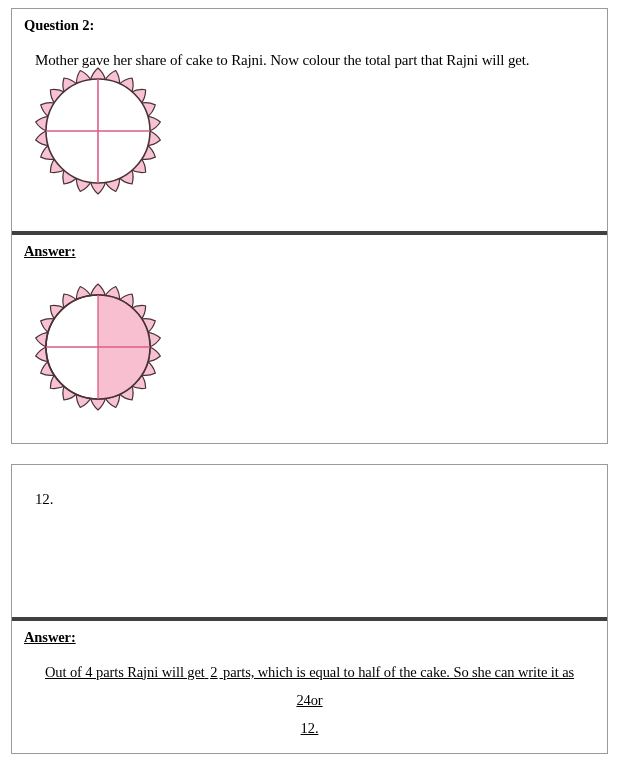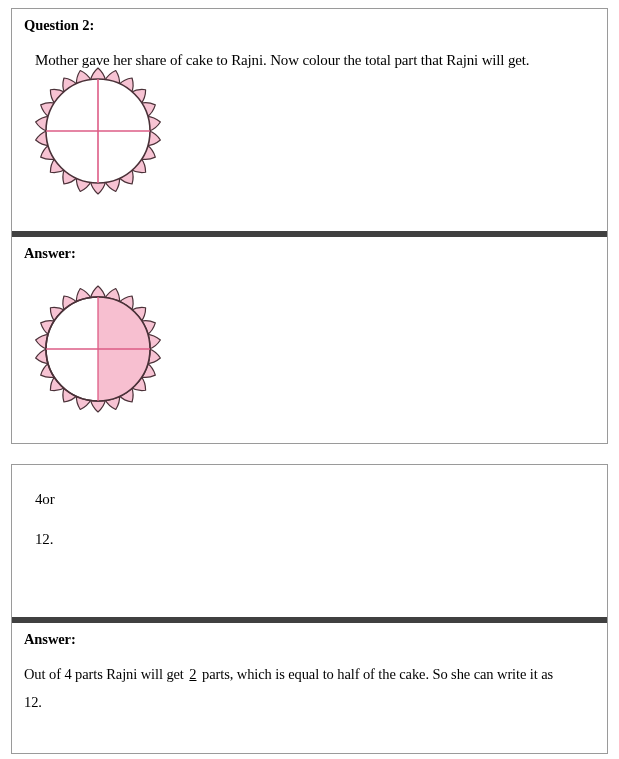--- a/index.html
+++ b/index.html
@@ -32,21 +32,22 @@
   }
   .qtable.table-one { top: 8px; height: 436px; }
   .qtable.table-two { top: 464px; height: 290px; }
 
   .cell {
     position: relative;
     box-sizing: border-box;
     padding: 9px 12px 6px 12px;
   }
   .cell + .cell {
-    border-top: 6px solid #404040;
+    border-top: 4px solid #404040;
+    text-decoration: underline;
   }
   .cell-q2 { height: 222px; }
   .cell-a2 { height: 212px; }
   .cell-q3 { height: 152px; }
   .cell-a3 { height: 136px; }
 
   .heading {
     font-weight: bold;
     font-size: 14.5px;
     line-height: 1.0;
@@ -59,20 +60,21 @@
     line-height: 1.95;
     margin: 11px;
     letter-spacing: -0.15px;
   }
   .answer-body {
     font-weight: normal;
     font-size: 14.5px;
     line-height: 1.95;
     margin: 0;
     letter-spacing: -0.1px;
+    text-align: center;
   }
   .blank-long {
     display: inline-block;
     width: 78px;
     border-bottom: 2.5px solid #000;
     vertical-align: 2px;
     margin: 0 3px;
   }
   .filled-val {
     text-decoration: underline;
@@ -170,29 +172,29 @@
           <line x1="66" y1="14" x2="66" y2="118" stroke="#dd5c86" stroke-width="1.3"></line>
         </svg>
       </div>
     </div>
 
   </div>
 
   <div class="qtable table-two">
 
     <div class="cell cell-q3">
-      <p class="prompt frac-line">4or</p>
       <p class="prompt frac-line">12.</p>
     </div>
 
     <div class="cell cell-a3">
       <p class="heading">Answer:</p>
       <p class="answer-body">
         <span>Out of 4 parts Rajni will get</span>
         <span class="filled-val">2</span>
         <span>parts, which is equal to half of the cake. So she can write it as</span>
       </p>
+      <p class="answer-body frac-line">24or</p>
       <p class="answer-body frac-line">12.</p>
     </div>
 
   </div>
 
 </div>
 
 </body></html>

